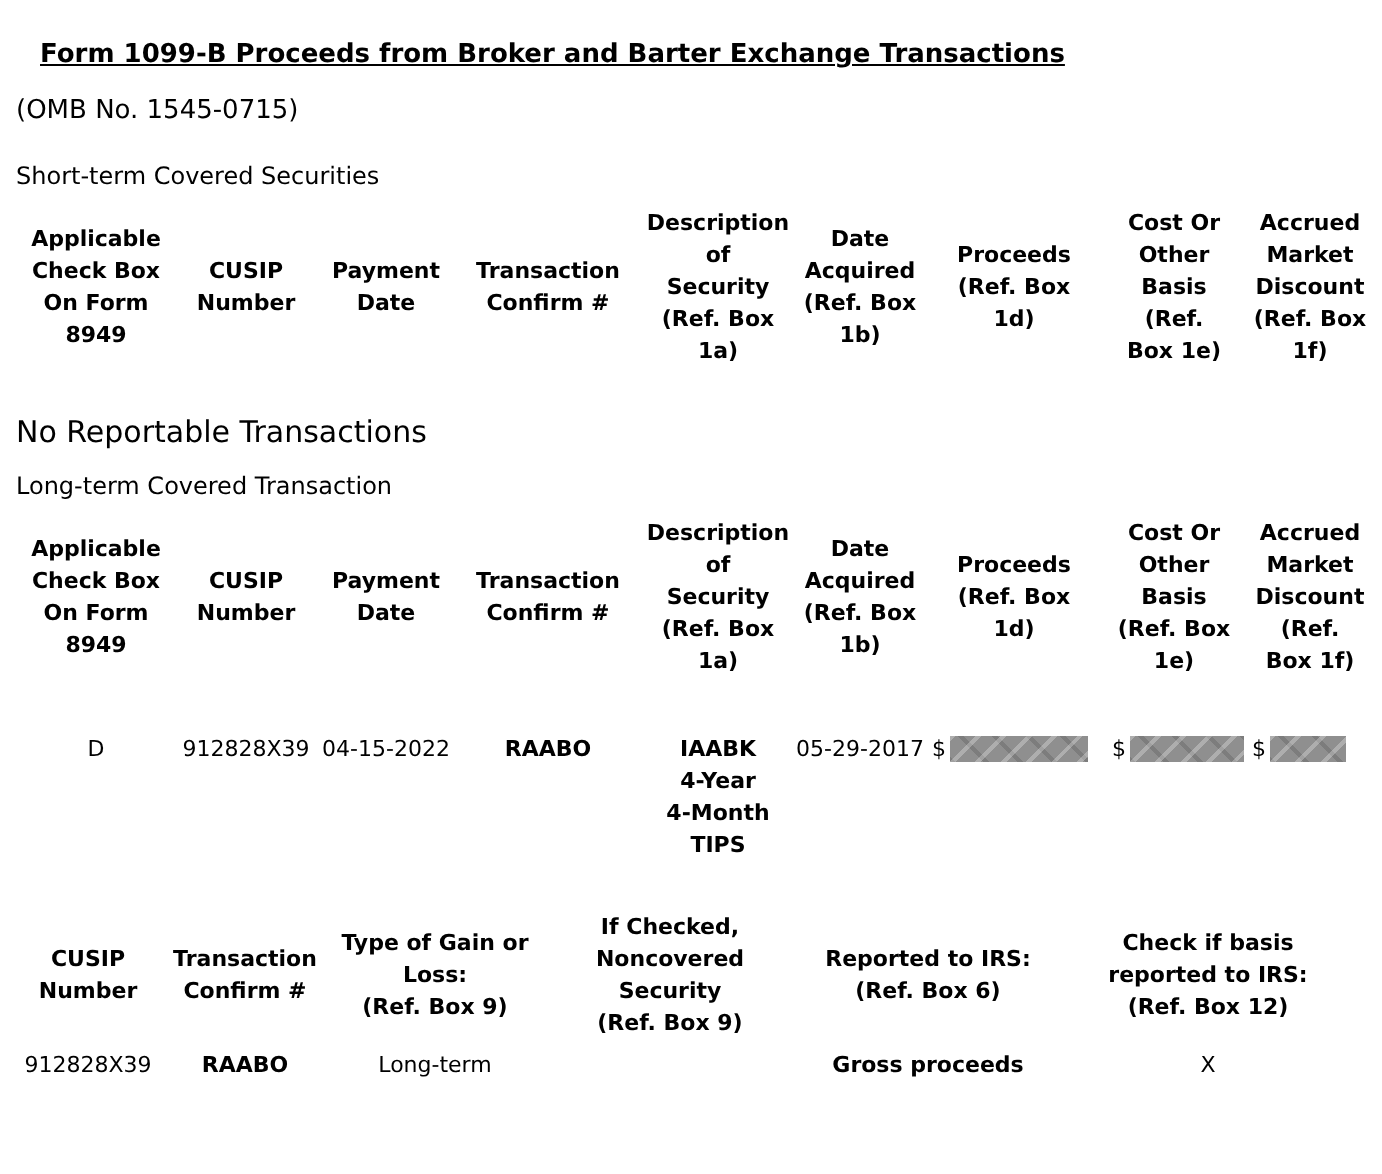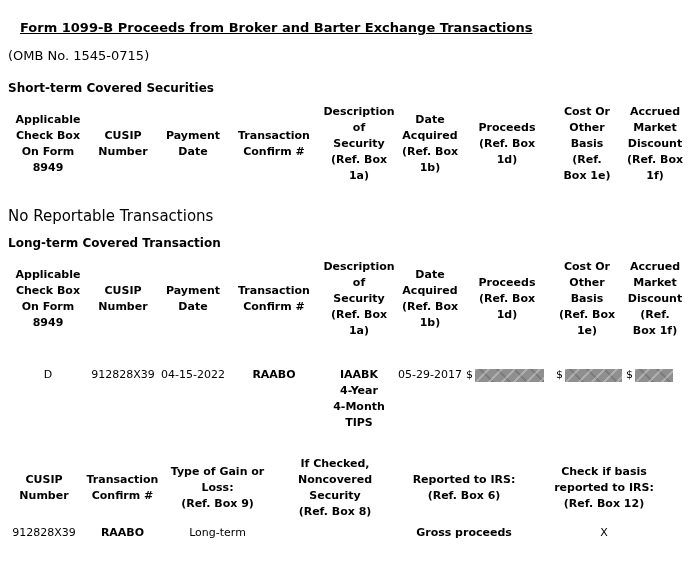--- a/index.html
+++ b/index.html
@@ -24,21 +24,21 @@
   }
   .subtitle {
     font-size: 13px;
     line-height: 16px;
     font-weight: normal;
     margin: 0;
   }
   .section-heading {
     font-size: 12px;
     line-height: 16px;
-    font-weight: bold;
+    font-weight: normal;
     margin: 0;
   }
   .heading-short { margin-top: 16px; }
   .heading-long  { margin-top: 11px; }
 
   table {
     border-collapse: collapse;
     table-layout: fixed;
     font-size: 11px;
     line-height: 16px;
@@ -261,21 +261,21 @@
     <th>CUSIP
 Number</th>
     <th>Transaction
 Confirm #</th>
     <th>Type of Gain or
 Loss:
 (Ref. Box 9)</th>
     <th>If Checked,
 Noncovered
 Security
-(Ref. Box 8)</th>
+(Ref. Box 9)</th>
     <th>Reported to IRS:
 (Ref. Box 6)</th>
     <th>Check if basis
 reported to IRS:
 (Ref. Box 12)</th>
   </tr>
   <tr>
     <td>912828X39</td>
     <td class="cell-left">RAABO</td>
     <td>Long-term</td>

